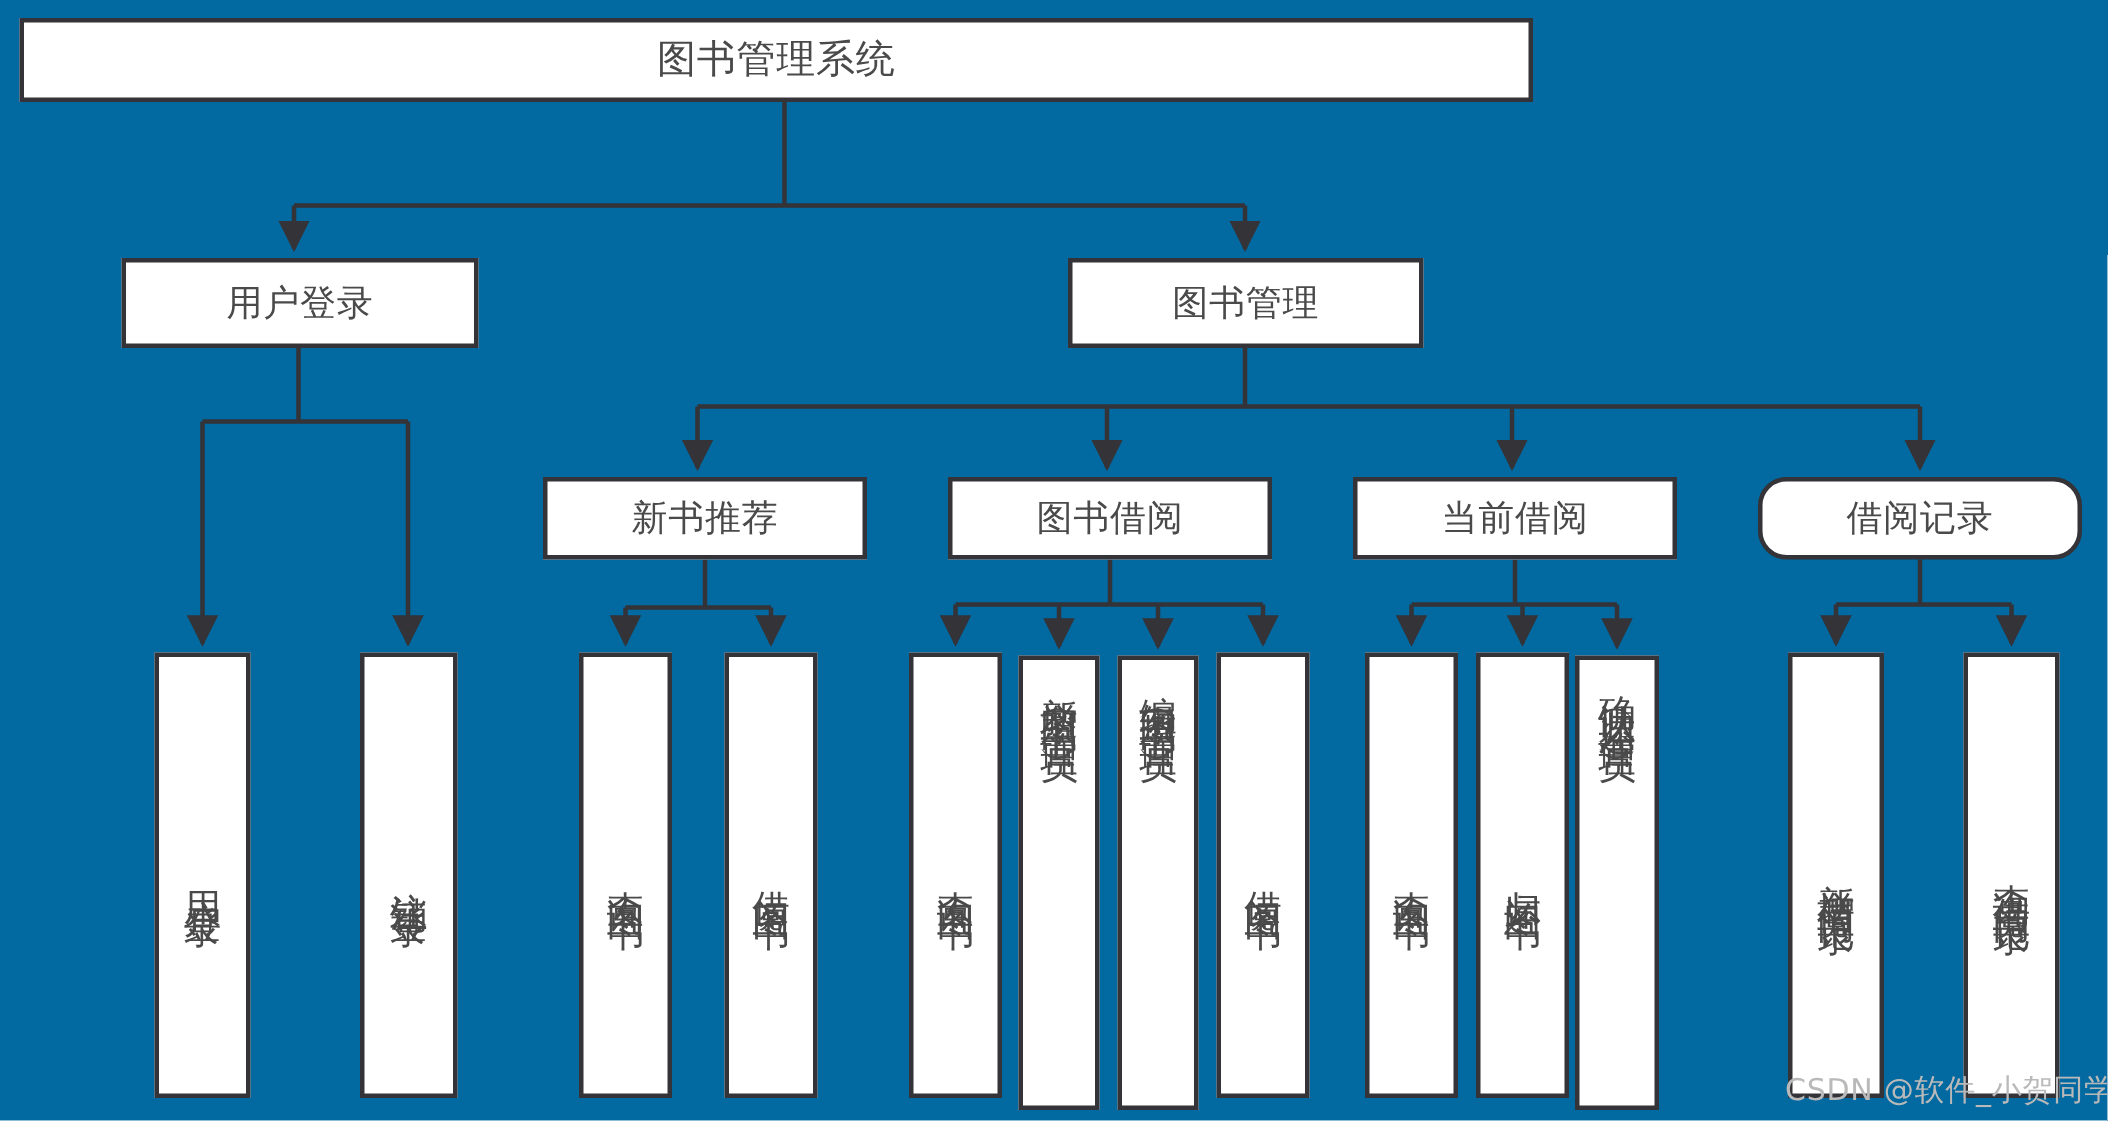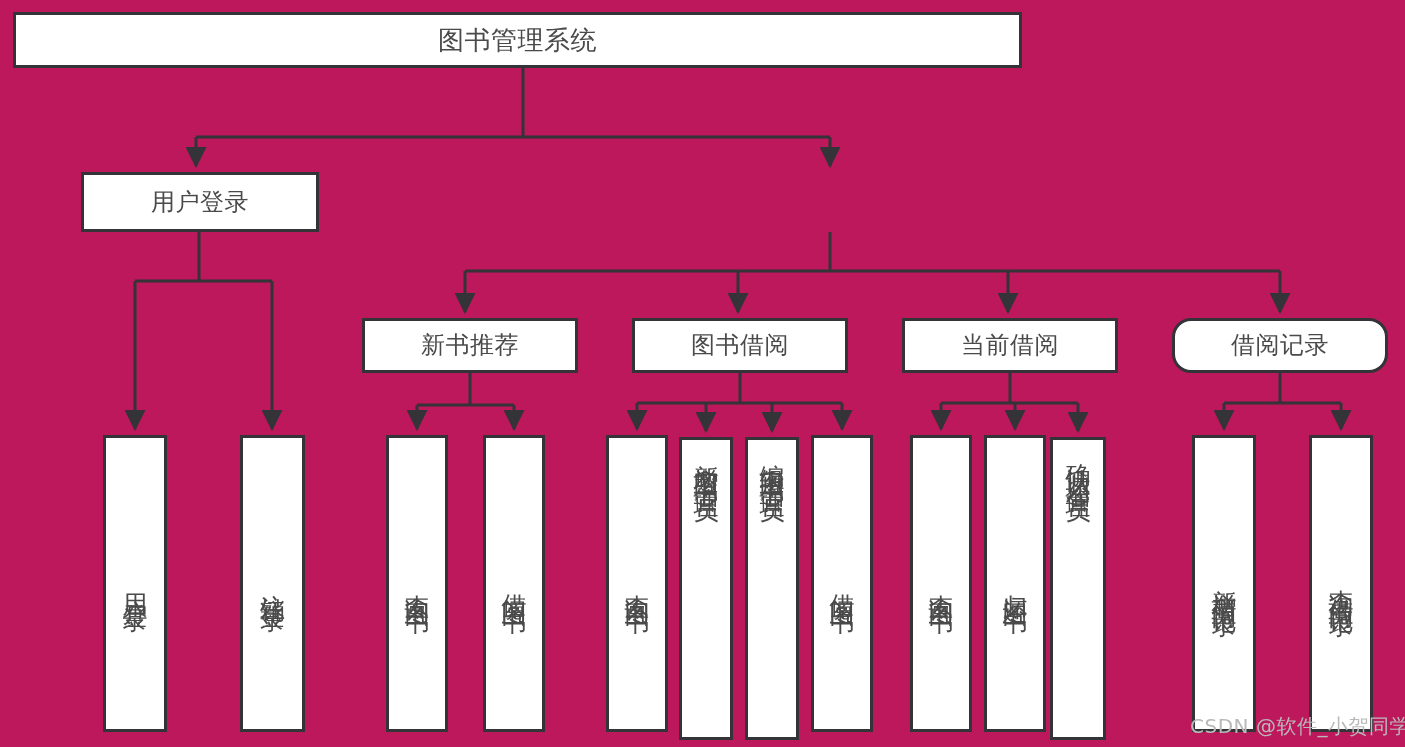--- a/index.html
+++ b/index.html
@@ -8,21 +8,21 @@
     padding: 0;
     background: #ffffff;
   }
   body {
     font-family: "DejaVu Sans", "Liberation Sans", sans-serif;
   }
   #canvas {
     position: relative;
     width: 1405px;
     height: 747px;
-    background: #be185d;
+    background: #0369a1;
     overflow: hidden;
   }
   #edges {
     position: absolute;
     left: 0;
     top: 0;
     width: 1405px;
     height: 747px;
     pointer-events: none;
   }
@@ -134,20 +134,23 @@
     </g>
   </svg>
 
   <div class="node h title-node" style="left: 13px; top: 12px; width: 1009px; height: 56px;">
     <span class="label">图书管理系统</span>
   </div>
 
   <div class="node h level2-node" style="left: 81px; top: 172px; width: 238px; height: 60px;">
     <span class="label">用户登录</span>
   </div>
+  <div class="node h level2-node" style="left: 712px; top: 172px; width: 237px; height: 60px;">
+    <span class="label">图书管理</span>
+  </div>
 
   <div class="node h level3-node" style="left: 362px; top: 318px; width: 216px; height: 55px;">
     <span class="label">新书推荐</span>
   </div>
   <div class="node h level3-node" style="left: 902px; top: 318px; width: 216px; height: 55px;">
     <span class="label">当前借阅</span>
   </div>
   <div class="node h level3-node" style="left: 632px; top: 318px; width: 216px; height: 55px;">
     <span class="label">图书借阅</span>
   </div>

